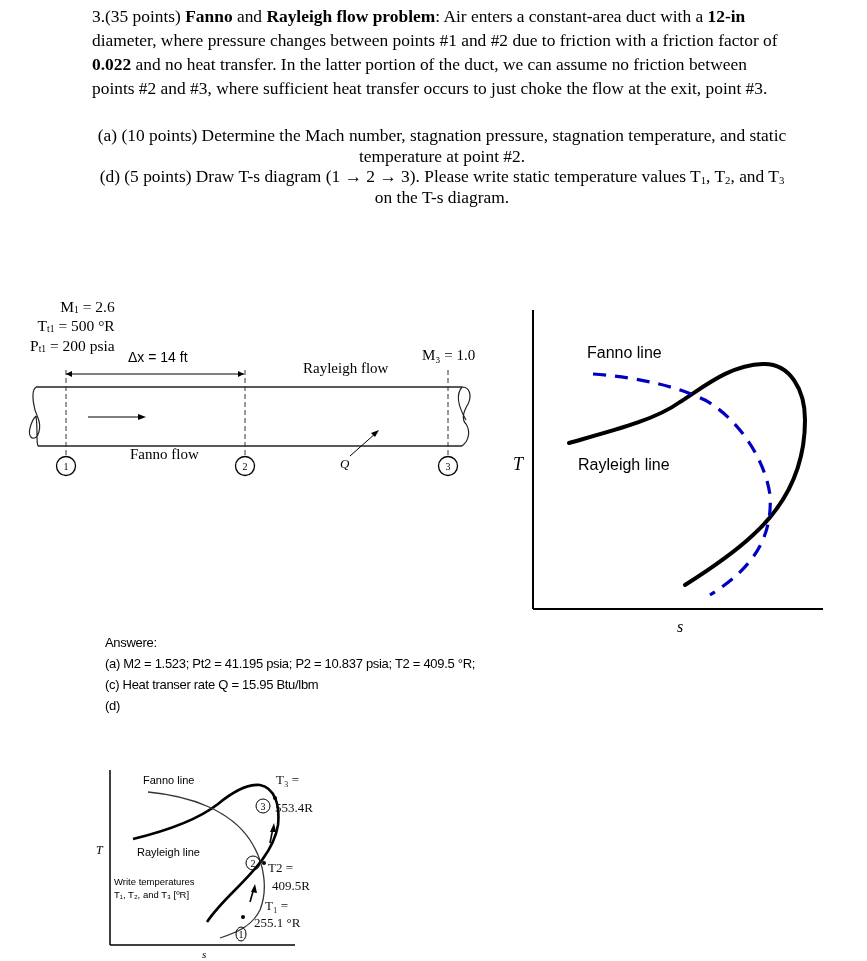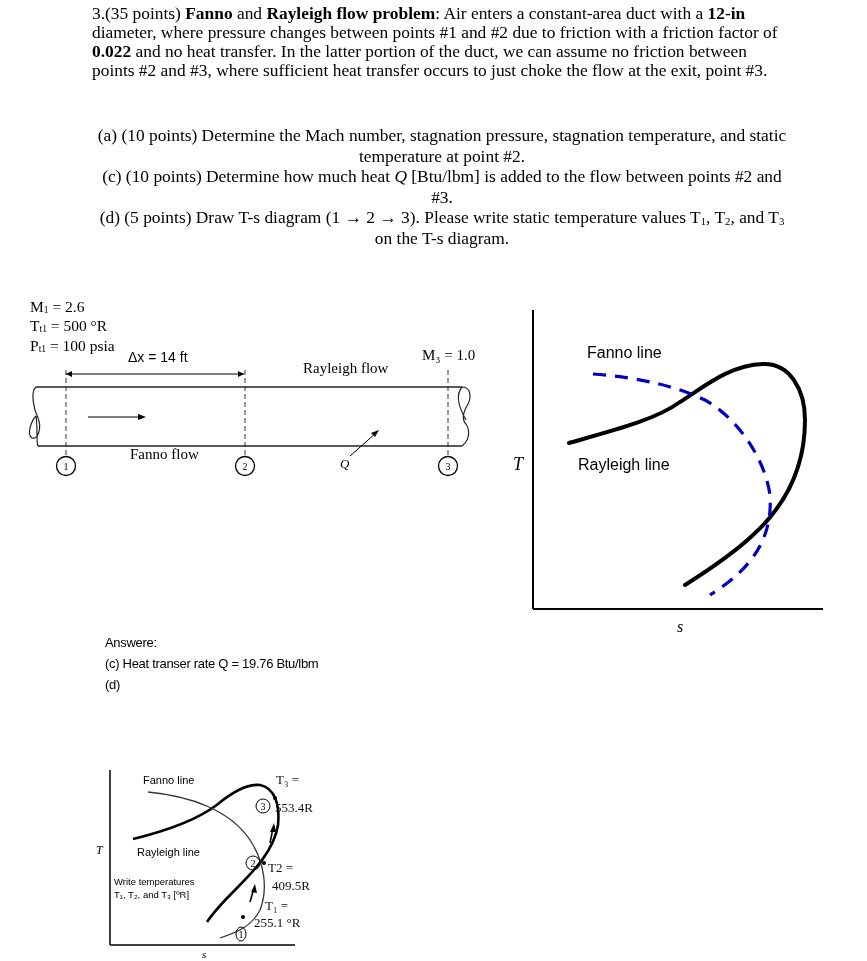--- a/index.html
+++ b/index.html
@@ -1,49 +1,48 @@
 <!DOCTYPE html>
 <html><head>
 <meta charset="utf-8">
 <style>
   html, body { margin: 0; padding: 0; background: #ffffff; }
   body { width: 867px; height: 961px; position: relative; overflow: hidden; color: #000; }
   .serif { font-family: "Liberation Serif", "DejaVu Serif", serif; }
-  .problem { position: absolute; left: 92px; top: 4px; width: 700px; font-size: 17.4px; line-height: 19px; }
+  .problem { position: absolute; left: 92px; top: 4px; width: 700px; font-size: 17.4px; line-height: 24px; }
   .problem p { margin: 0; }
   .parts { position: absolute; left: 92px; top: 125px; width: 700px; font-size: 17.4px; line-height: 20.6px; text-align: center; }
   .parts p { margin: 0; }
-  .given { position: absolute; left: 30px; top: 297px; font-size: 15.5px; line-height: 19.4px; }
+  .given { position: absolute; left: 30px; top: 297px; font-size: 15.5px; line-height: 19.4px; text-align: right; }
   .given div { white-space: nowrap; }
   sub { font-size: 0.62em; vertical-align: -0.15em; line-height: 0; }
   svg text { font-family: "Liberation Serif", "DejaVu Serif", serif; }
   .answers { position: absolute; left: 105px; top: 632px; font-size: 13px; line-height: 21px; font-family: Liberation Sans, sans-serif; letter-spacing: -0.3px; }
   .answers div { white-space: nowrap; }
   .abs { position: absolute; }
 </style>
 </head>
 <body>
 
 <div class="problem serif">
   <p>
     <span>3.</span><span>(35 points)</span>
     <b>Fanno</b><span> and </span><b>Rayleigh flow problem</b><span>: Air enters a constant-area duct with a </span><b>12-in</b><span> diameter, where pressure changes between points #1 and #2 due to friction with a friction factor of </span><b>0.022</b><span> and no heat transfer. In the latter portion of the duct, we can assume no friction between points #2 and #3, where sufficient heat transfer occurs to just choke the flow at the exit, point #3.</span>
   </p>
 </div>
 
 <div class="parts serif">
   <p>(a) (10 points) Determine the Mach number, stagnation pressure, stagnation temperature, and static temperature at point #2.</p>
-  <p><span>(c) (10 points) Determine how much heat </span><i>Q</i><span> [Btu/lbm] is added to the flow between points #2 and #3.</span></p>
   <p><span>(d) (5 points) Draw T-s diagram (1 → 2 → 3). Please write static temperature values T</span><sub>1</sub><span>, T</span><sub>2</sub><span>, and T</span><sub>3</sub><span> on the T-s diagram.</span></p>
 </div>
 
 <div class="given serif">
   <div><span>M</span><sub>1</sub><span> = 2.6</span></div>
   <div><span>T</span><sub>t1</sub><span> = 500 °R</span></div>
-  <div><span>P</span><sub>t1</sub><span> = 100 psia</span></div>
+  <div><span>P</span><sub>t1</sub><span> = 200 psia</span></div>
 </div>
 
 <svg class="abs" style="left:0;top:340px;" width="500" height="145">
 
   <line x1="66" y1="34" x2="244" y2="34" stroke="#000" stroke-width="1"></line>
   <polygon points="66,34 72,31 72,37" fill="#000"></polygon>
   <polygon points="244,34 238,31 238,37" fill="#000"></polygon>
   <text x="128" y="22" font-size="14" style="font-family:'Liberation Sans','DejaVu Sans',sans-serif;">Δx = 14 ft</text>
   <text x="303" y="33" font-size="15">Rayleigh flow</text>
   <text x="422" y="20" font-size="15">M₃ = 1.0</text>
@@ -89,21 +88,22 @@
   <text x="82" y="58" font-size="16" style="font-family:'Liberation Sans','DejaVu Sans',sans-serif;">Fanno line</text>
   <text x="73" y="170" font-size="16" style="font-family:'Liberation Sans','DejaVu Sans',sans-serif;">Rayleigh line</text>
 
   <path d="M64,143 C110,130 150,120 175,102 C200,86 225,65 258,64 C285,63 300,90 300,120 C300,180 270,215 248,235 C230,252 210,266 180,285" fill="none" stroke="#000" stroke-width="4" stroke-linecap="round"></path>
 
   <path d="M88,74 C140,78 175,88 200,100 C235,120 260,160 265,195 C268,240 245,270 205,295" fill="none" stroke="#0000c0" stroke-width="3.2" stroke-dasharray="13,9"></path>
 </svg>
 
 <div class="answers">
   <div>Answere:</div>
-  <div>(c) Heat transer rate Q = 19.76 Btu/lbm</div>
+  <div>(a) M2 = 1.523; Pt2 = 41.195 psia; P2 = 10.837 psia; T2 = 409.5 °R;</div>
+  <div>(c) Heat transer rate Q = 15.95 Btu/lbm</div>
   <div>(d)</div>
 </div>
 
 <svg class="abs" style="left:90px;top:760px;" width="300" height="200">
   <line x1="20" y1="10" x2="20" y2="185" stroke="#000" stroke-width="1.5"></line>
   <line x1="20" y1="185" x2="205" y2="185" stroke="#000" stroke-width="1.5"></line>
   <text x="6" y="94" font-size="12" font-style="italic">T</text>
   <text x="112" y="198" font-size="11" font-style="italic">s</text>
   <text x="53" y="24" font-size="11" style="font-family:'Liberation Sans','DejaVu Sans',sans-serif;">Fanno line</text>
   <text x="47" y="96" font-size="11" style="font-family:'Liberation Sans','DejaVu Sans',sans-serif;">Rayleigh line</text>

